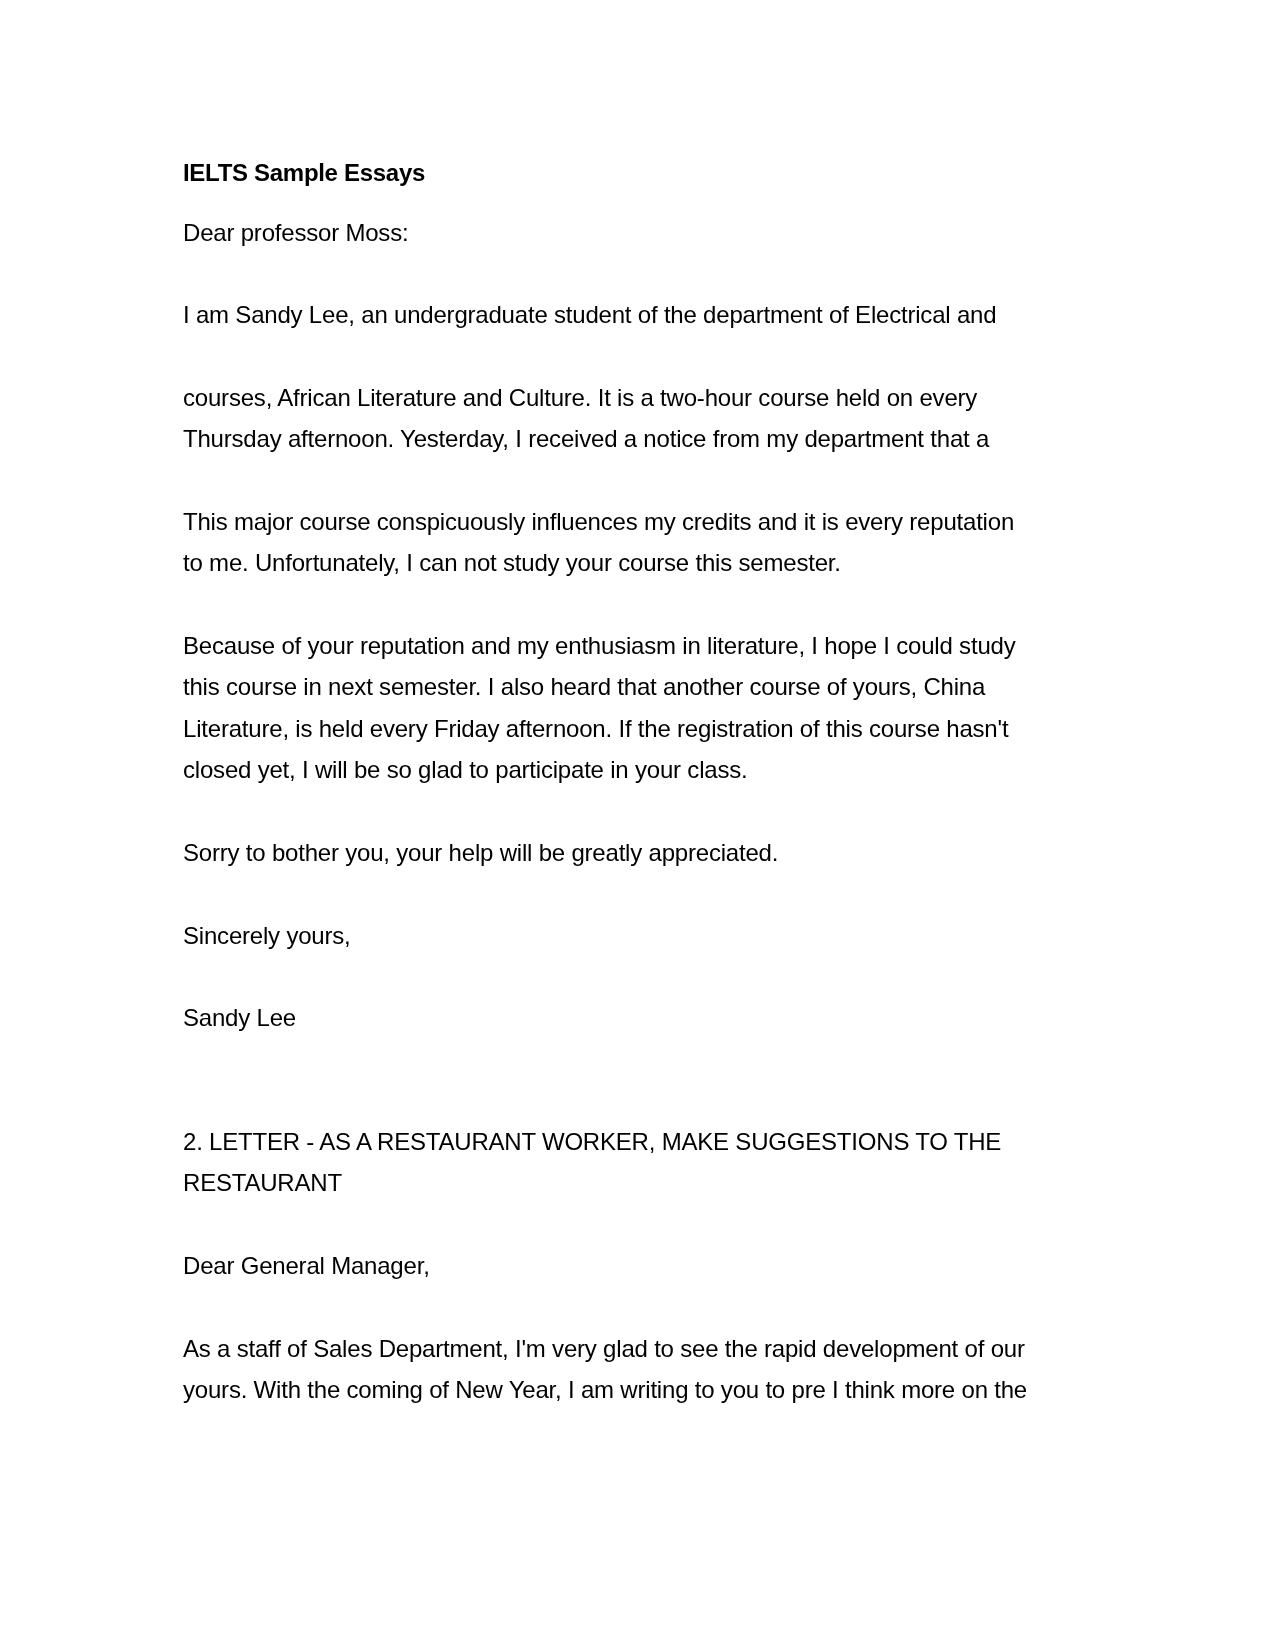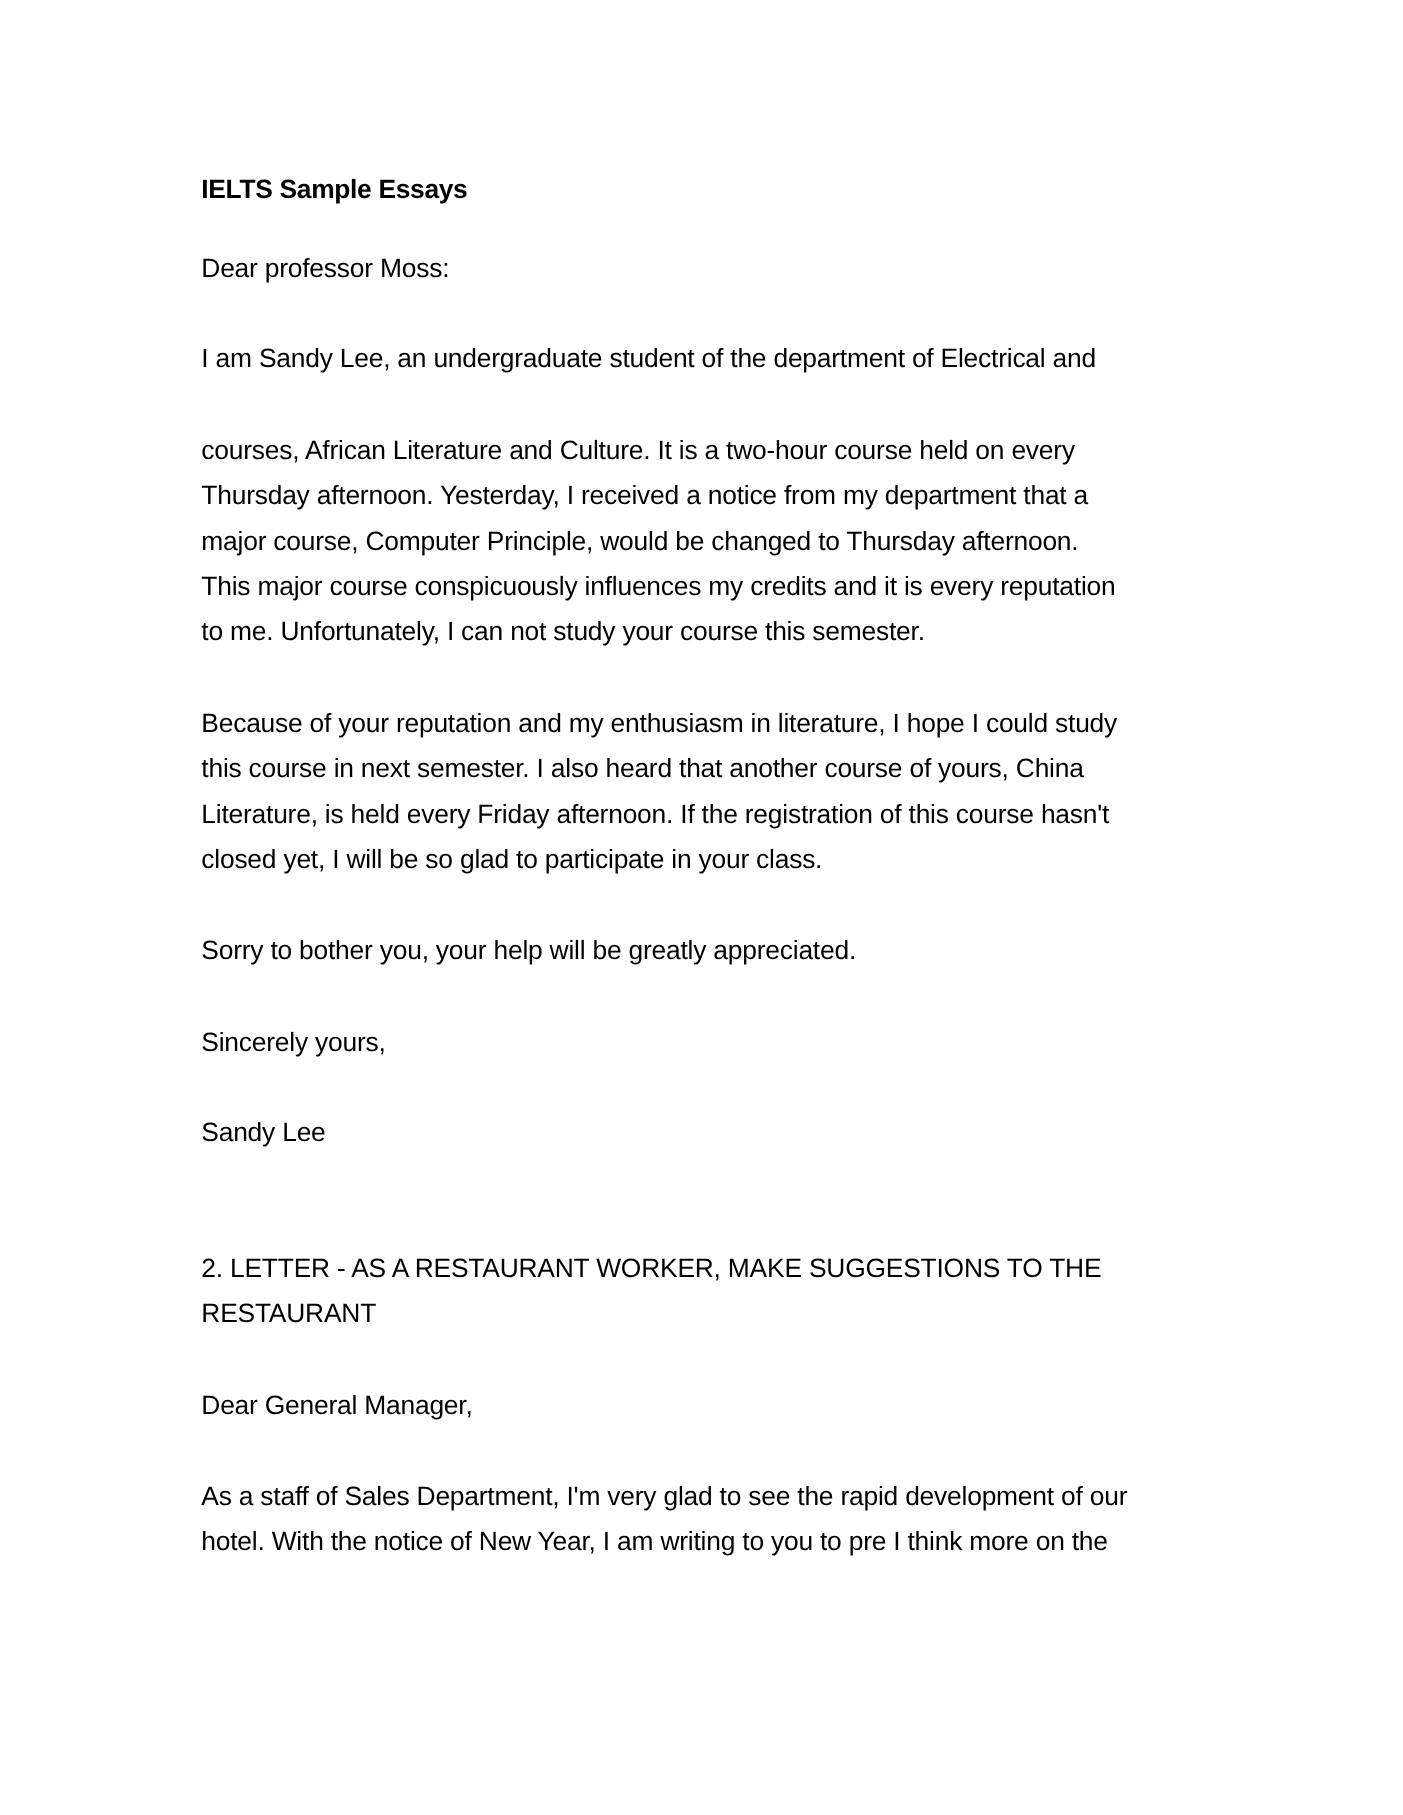--- a/index.html
+++ b/index.html
@@ -1,45 +1,44 @@
 <!DOCTYPE html>
 <html><head>
 <meta charset="utf-8">
 <style>
   html, body { margin: 0; padding: 0; background: #ffffff; }
   body { width: 1275px; height: 1650px; position: relative; overflow: hidden;
          font-family: "Liberation Sans", sans-serif; color: #000; }
   .page { position: absolute; left: 0; top: 0; width: 1275px; height: 1650px; }
   .title { position: absolute; left: 183px; top: 159px; font-size: 24px; font-weight: bold; letter-spacing: -0.3px; }
-  .line { position: absolute; left: 183px; font-size: 24px; white-space: nowrap; letter-spacing: -0.2px; margin-top: 12px; }
+  .line { position: absolute; left: 183px; font-size: 24px; white-space: nowrap; letter-spacing: -0.2px; }
 </style>
 </head>
 <body>
 
 <div class="page">
   <div class="title">IELTS Sample Essays</div>
 
   <div class="line" style="top:219px">Dear professor Moss:</div>
 
   <div class="line" style="top:301px">I am Sandy Lee, an undergraduate student of the department of Electrical and</div>
   <div class="line" style="top:384px">courses, African Literature and Culture. It is a two-hour course held on every</div>
   <div class="line" style="top:425px">Thursday afternoon. Yesterday, I received a notice from my department that a</div>
-  <div class="line" style="top:467px">major course, Computer Principle, would be changed to Thursday afternoon.</div>
   <div class="line" style="top:508px">This major course conspicuously influences my credits and it is every reputation</div>
   <div class="line" style="top:549px">to me. Unfortunately, I can not study your course this semester.</div>
 
   <div class="line" style="top:632px">Because of your reputation and my enthusiasm in literature, I hope I could study</div>
   <div class="line" style="top:673px">this course in next semester. I also heard that another course of yours, China</div>
   <div class="line" style="top:756px">closed yet, I will be so glad to participate in your class.</div>
   <div class="line" style="top:715px">Literature, is held every Friday afternoon. If the registration of this course hasn't</div>
 
   <div class="line" style="top:839px">Sorry to bother you, your help will be greatly appreciated.</div>
   <div class="line" style="top:922px">Sincerely yours,</div>
   <div class="line" style="top:1004px">Sandy Lee</div>
 
   <div class="line" style="top:1128px">2. LETTER - AS A RESTAURANT WORKER, MAKE SUGGESTIONS TO THE</div>
   <div class="line" style="top:1169px">RESTAURANT</div>
 
   <div class="line" style="top:1252px">Dear General Manager,</div>
 
   <div class="line" style="top:1335px">As a staff of Sales Department, I'm very glad to see the rapid development of our</div>
-  <div class="line" style="top:1376px">hotel. With the notice of New Year, I am writing to you to pre I think more on the</div>
+  <div class="line" style="top:1376px">yours. With the coming of New Year, I am writing to you to pre I think more on the</div>
 </div>
 
 </body></html>

